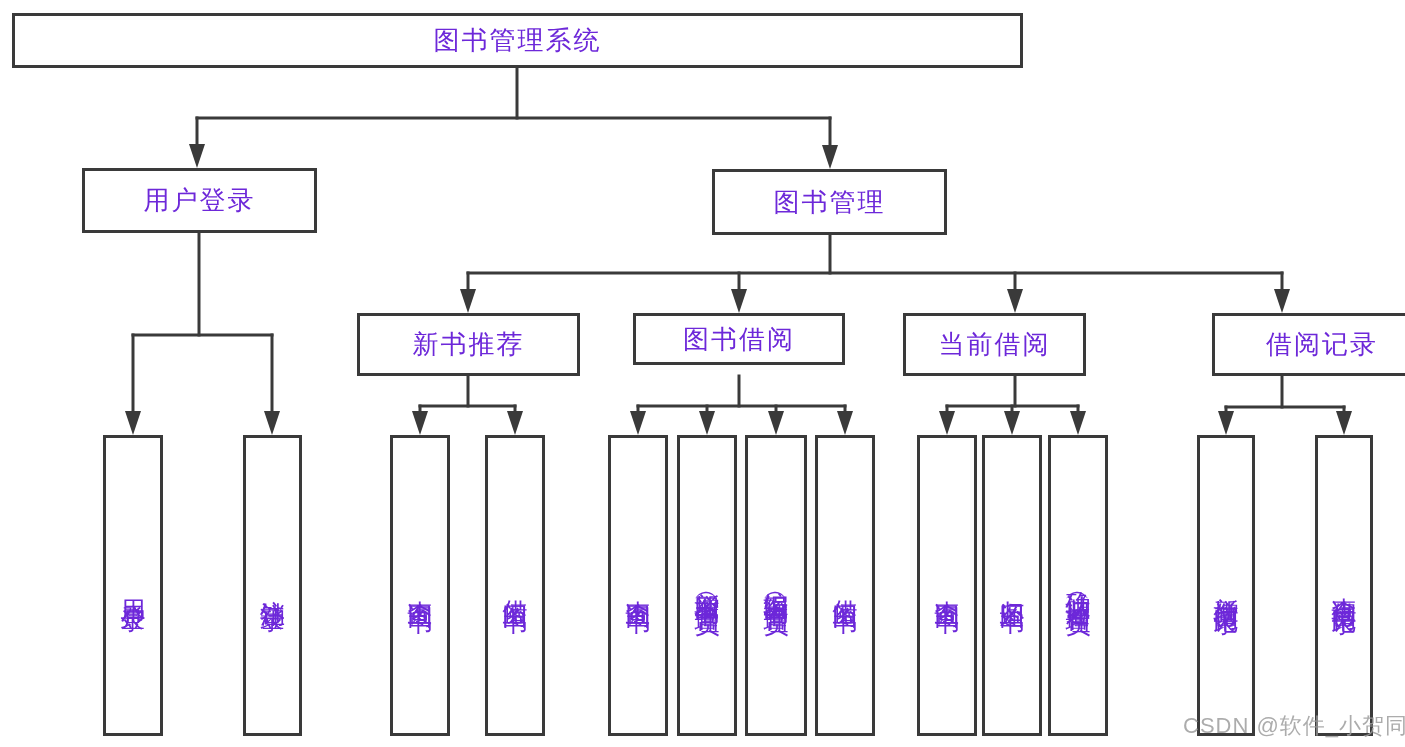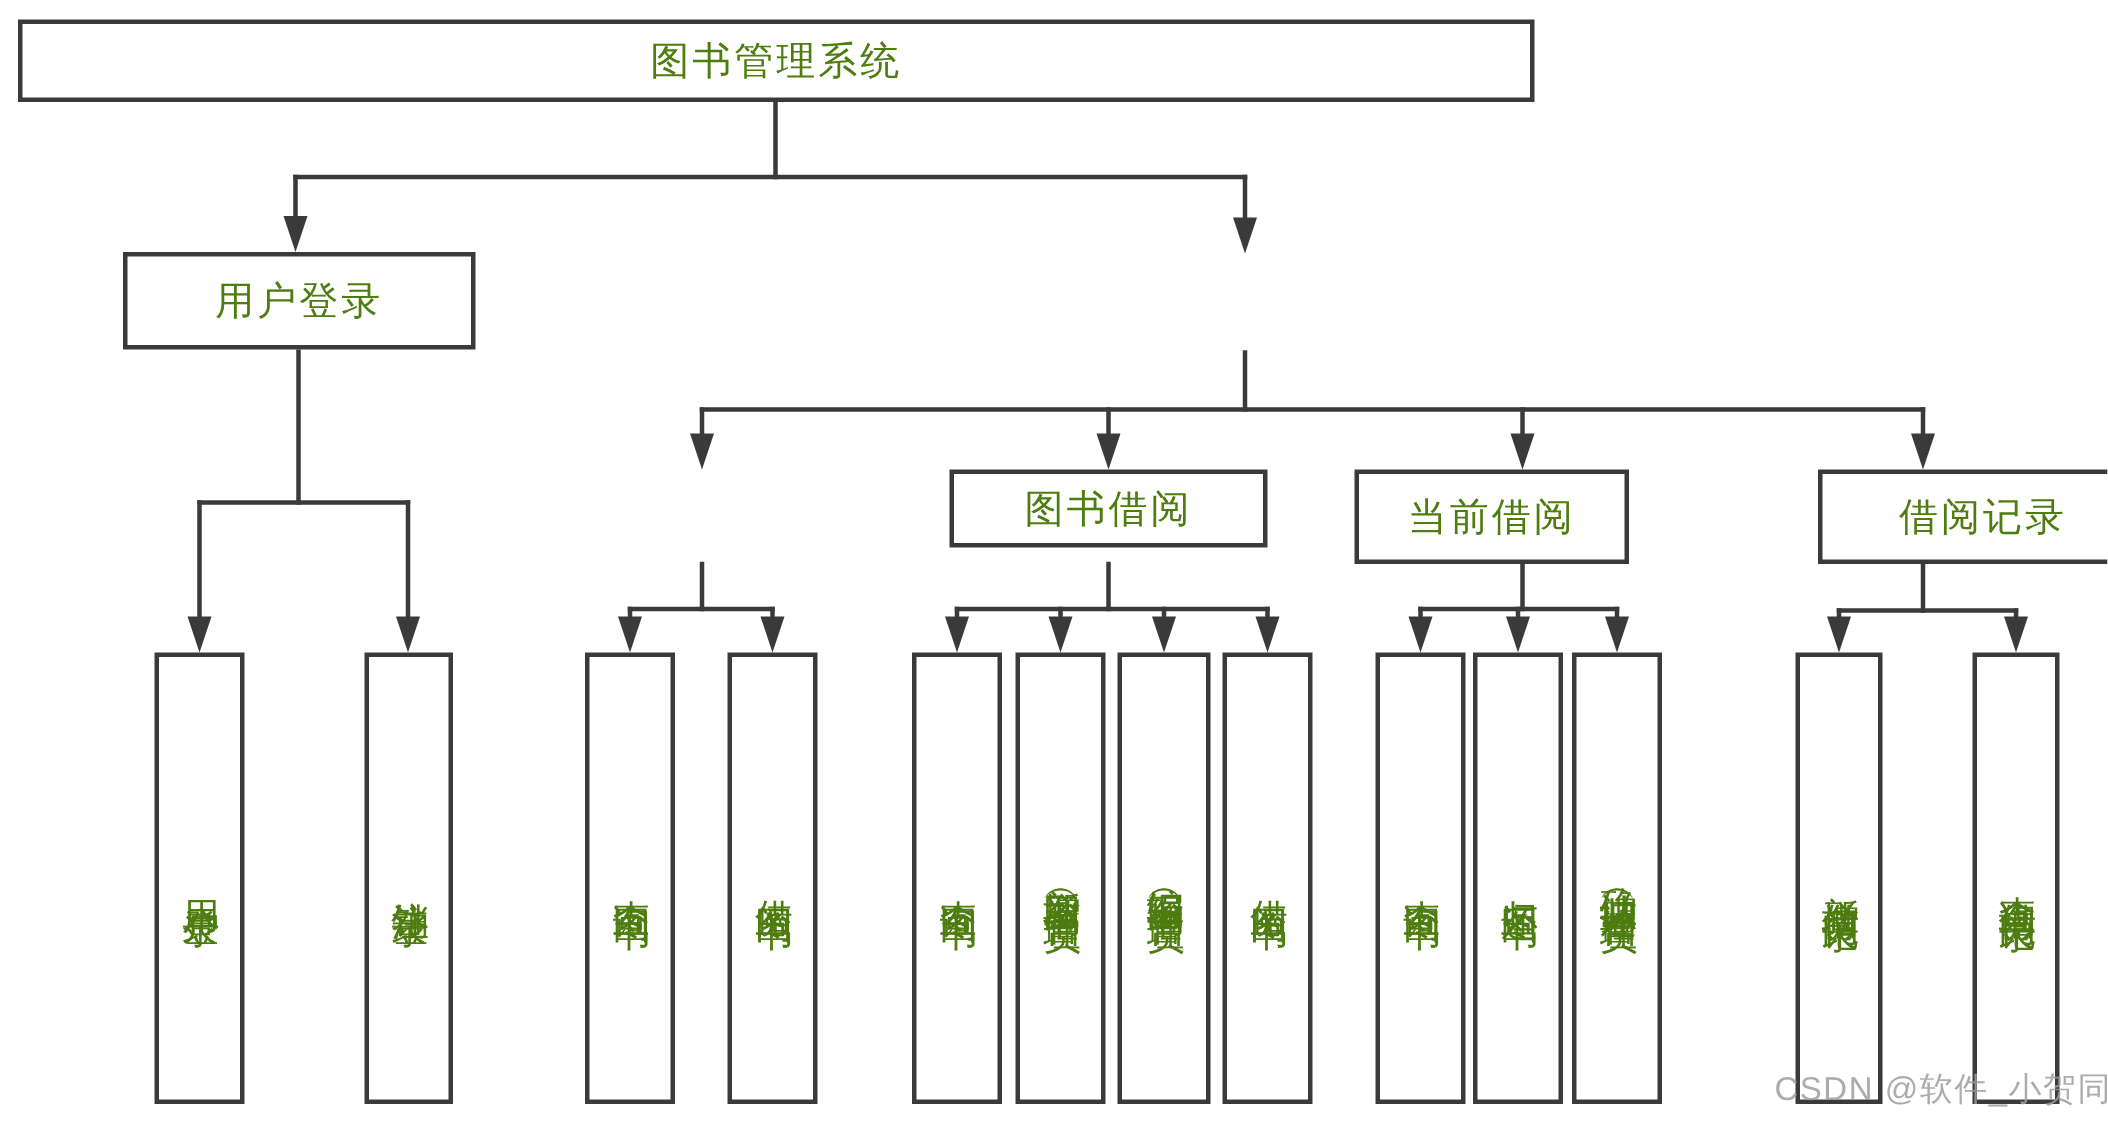--- a/index.html
+++ b/index.html
@@ -28,21 +28,21 @@
   }
   #connectors polygon {
     fill: #3a3a3a;
     stroke: none;
   }
   .node {
     position: absolute;
     box-sizing: border-box;
     border: 3px solid #3a3a3a;
     background: #ffffff;
-    color: #4d7c0f;
+    color: #6d28d9;
     display: flex;
     align-items: center;
     justify-content: center;
     text-align: center;
   }
   .node.h {
     font-size: 26px;
     letter-spacing: 2px;
     white-space: nowrap;
   }
@@ -121,21 +121,23 @@
       <line x1="1226" y1="407" x2="1344" y2="407"></line>
       <line x1="1226" y1="407" x2="1226" y2="417"></line>
       <polygon points="1218,411 1234,411 1226,435"></polygon>
       <line x1="1344" y1="407" x2="1344" y2="417"></line>
       <polygon points="1336,411 1352,411 1344,435"></polygon>
     </svg>
 
   <div class="node h" style="left:12px; top:13px; width:1011px; height:55px">图书管理系统</div>
 
   <div class="node h" style="left:82px; top:168px; width:235px; height:65px">用户登录</div>
+  <div class="node h" style="left:712px; top:169px; width:235px; height:66px">图书管理</div>
 
+  <div class="node h" style="left:357px; top:313px; width:223px; height:63px">新书推荐</div>
   <div class="node h" style="left:633px; top:313px; width:212px; height:52px">图书借阅</div>
   <div class="node h" style="left:903px; top:313px; width:183px; height:63px">当前借阅</div>
   <div class="node h" style="left:1212px; top:313px; width:220px; height:63px">借阅记录</div>
 
   <div class="node v" style="left:103px; top:435px; width:60px; height:301px">用户登录</div>
   <div class="node v" style="left:243px; top:435px; width:59px; height:301px">注销登录</div>
 
   <div class="node v" style="left:390px; top:435px; width:60px; height:301px">查询图书</div>
   <div class="node v" style="left:485px; top:435px; width:60px; height:301px">借阅图书</div>
 

